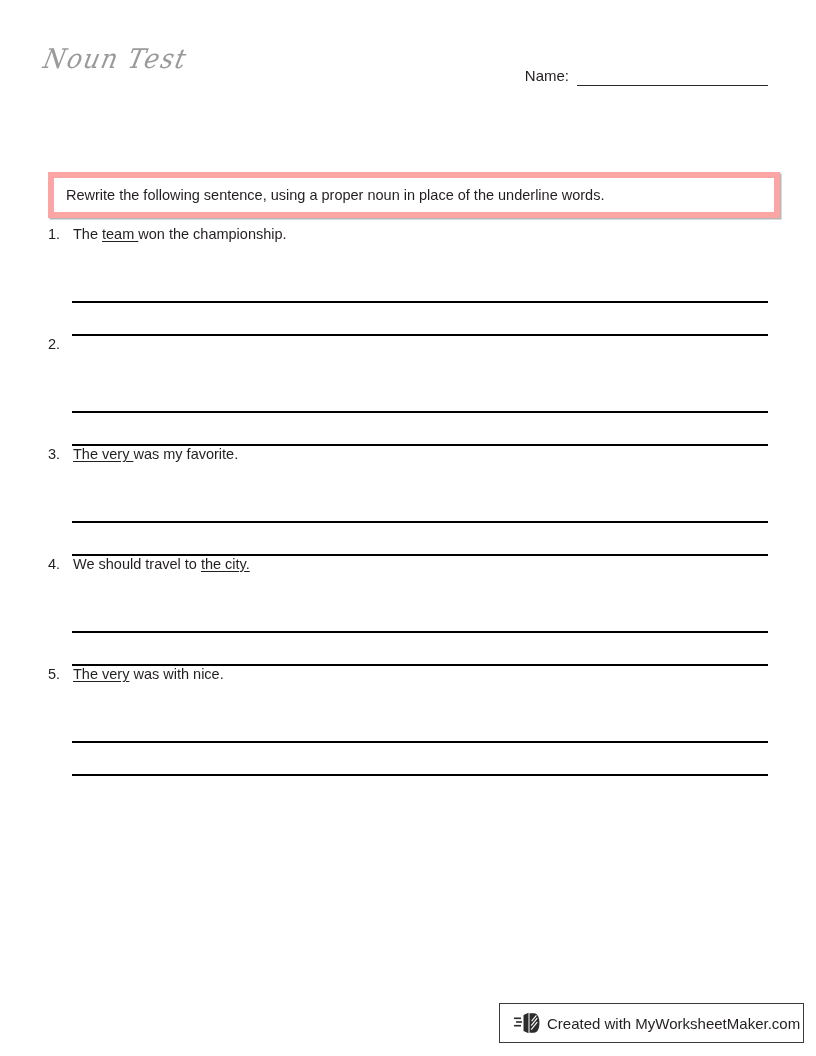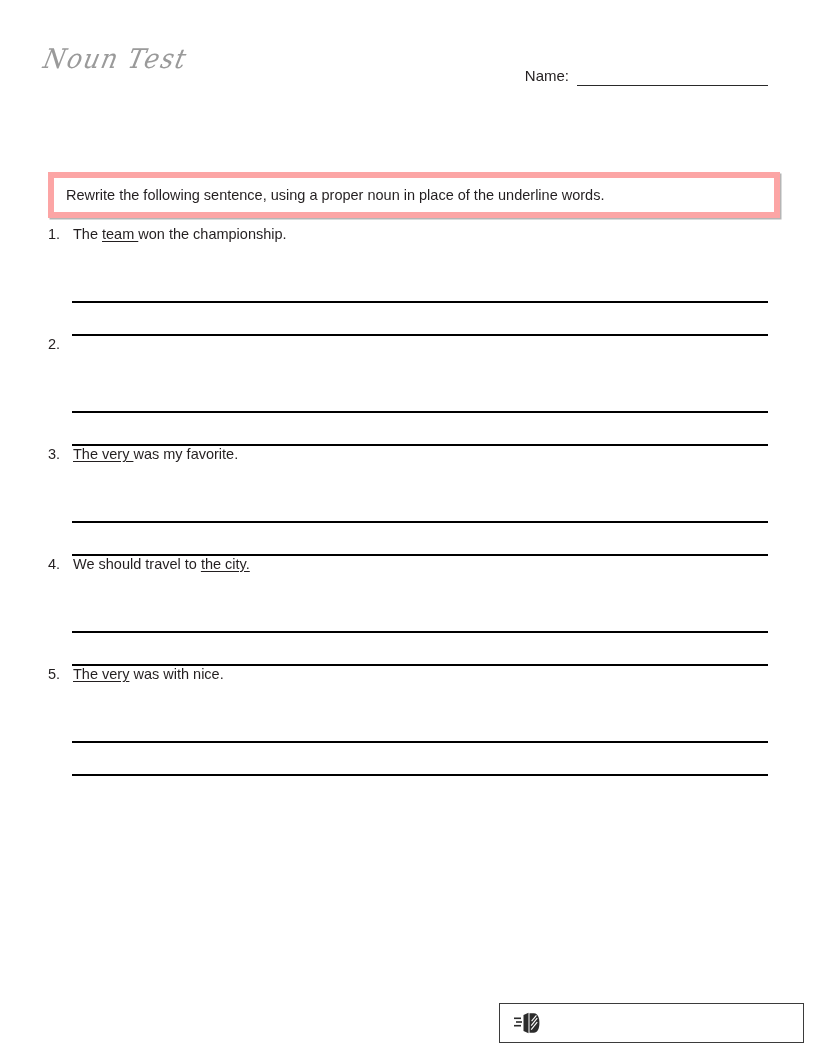--- a/index.html
+++ b/index.html
@@ -240,13 +240,14 @@
       <rect x="0" y="12.9" width="7" height="1.6"></rect>
       <polygon points="9.5,3 14.5,0.8 14.5,21.2 9.5,19"></polygon>
       <path d="M15.5 1.2 L19.8 1.2 C23.4 1.2 25.4 5.2 25.4 11 C25.4 16.8 23.4 20.8 19.8 20.8 L15.5 20.8 Z"></path>
     </g>
     <g stroke="#ffffff" stroke-width="1.1" fill="none">
       <line x1="17.2" y1="17.6" x2="23.2" y2="10.2"></line>
       <line x1="17.2" y1="13.6" x2="23.2" y2="6.2"></line>
       <line x1="17.6" y1="9.2" x2="22.4" y2="3.4"></line>
     </g>
   </svg>
+  <span class="badge-text">Created with MyWorksheetMaker.com</span>
 </div>
 
 </body></html>

